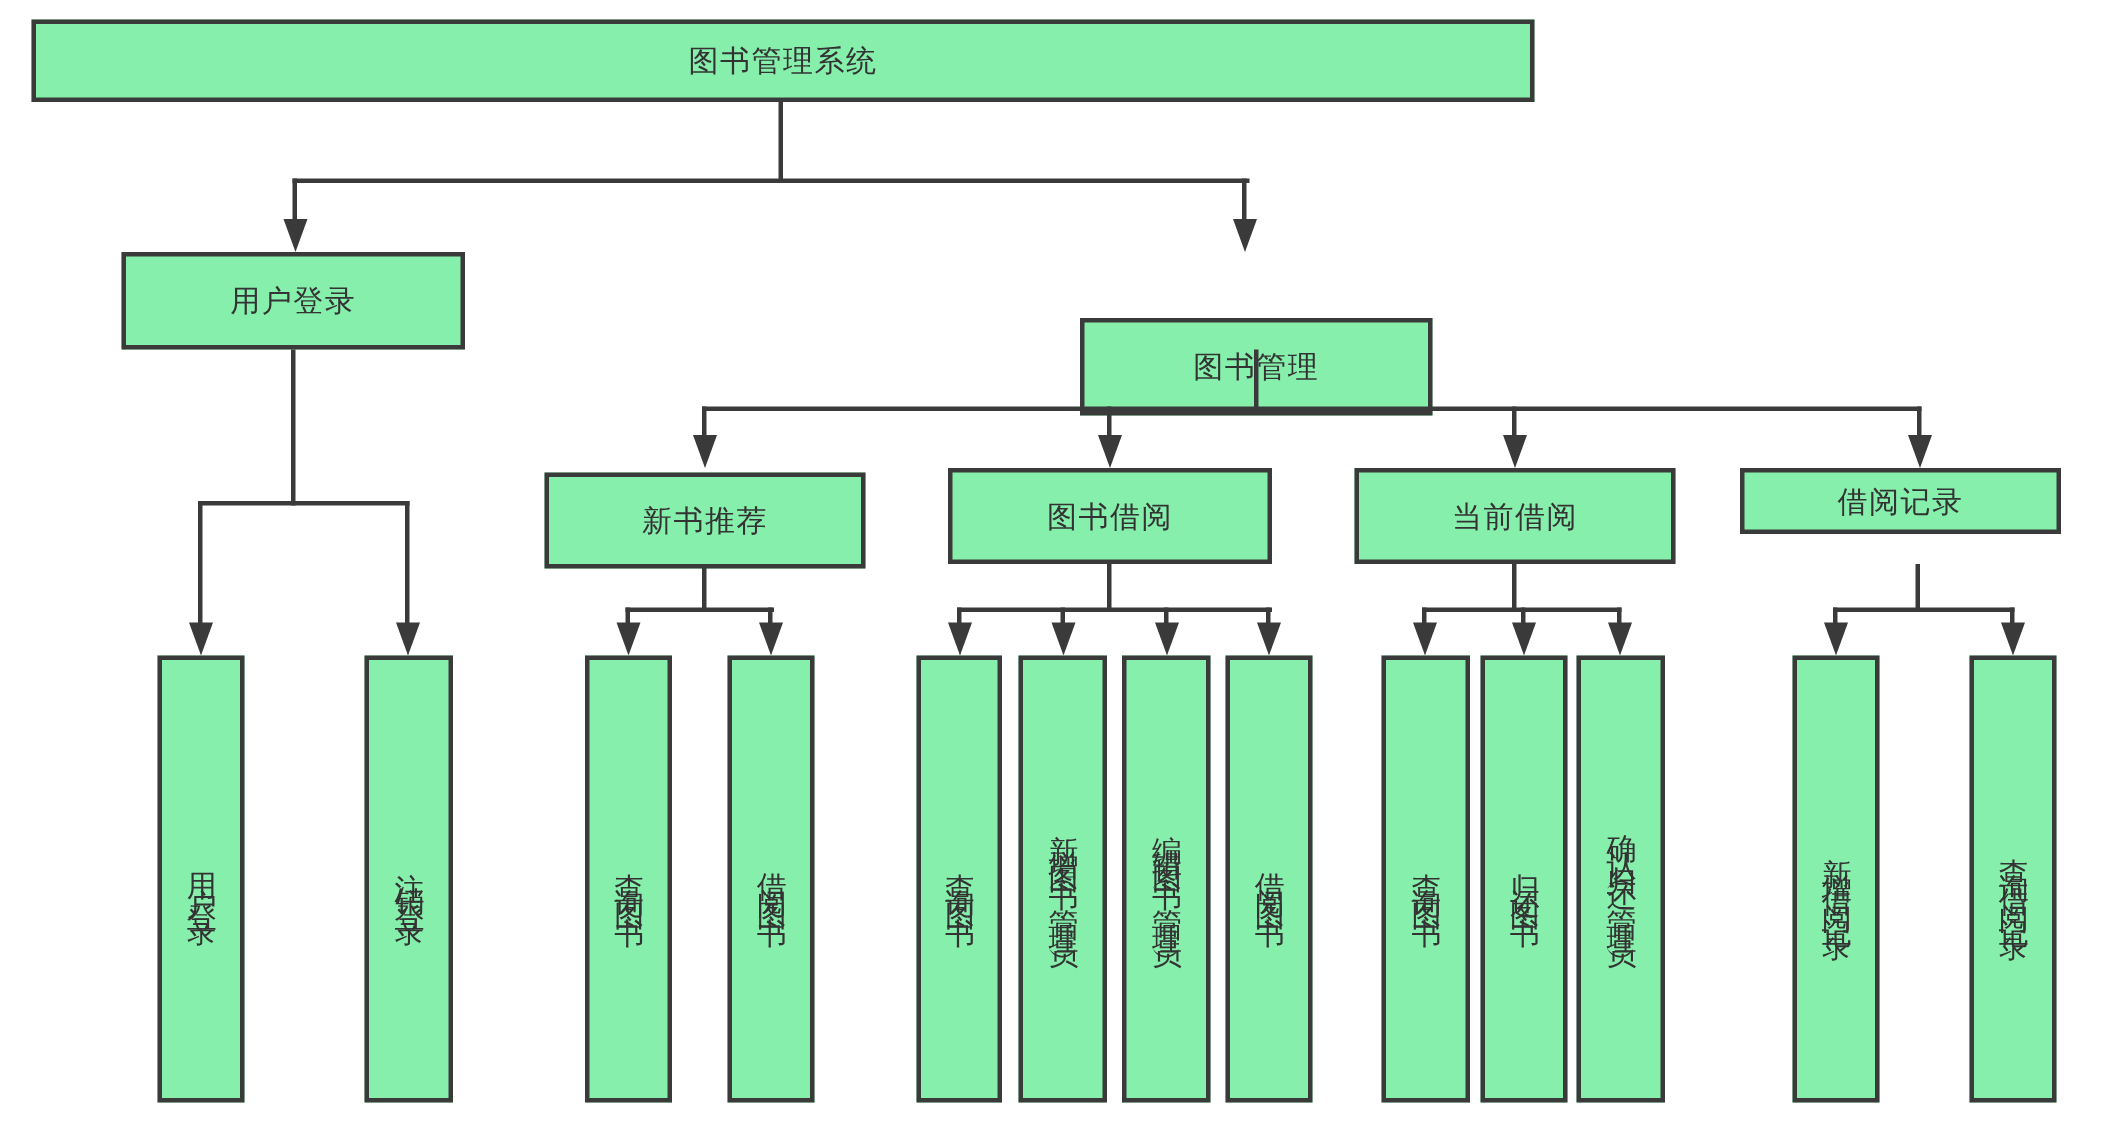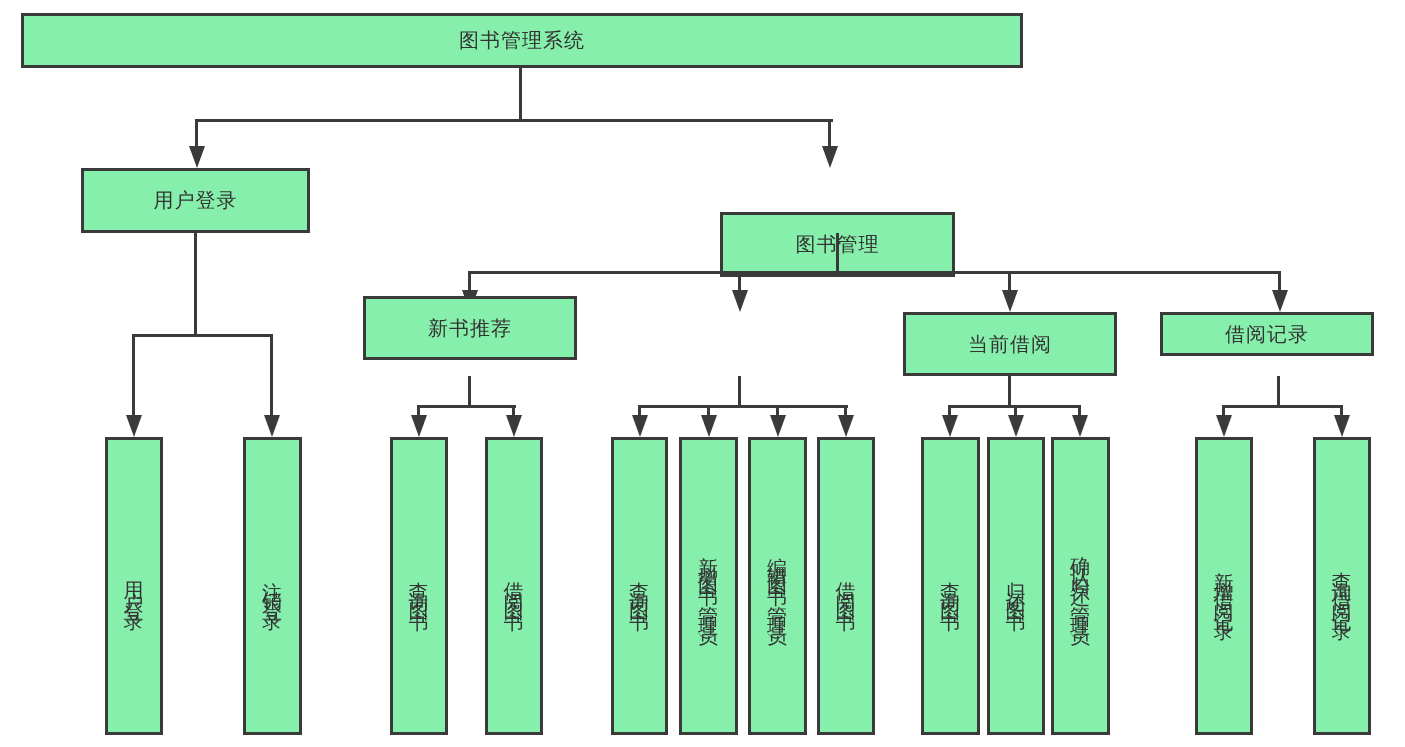--- a/index.html
+++ b/index.html
@@ -62,22 +62,25 @@
   <div class="hl" style="left:468px;top:271px;width:813px;"></div>
   <div class="vl" style="left:468px;top:271px;height:21px;"></div>
   <div class="ah" style="left:462px;top:290px;"></div>
   <div class="vl" style="left:738px;top:271px;height:21px;"></div>
   <div class="ah" style="left:732px;top:290px;"></div>
   <div class="vl" style="left:1008px;top:271px;height:21px;"></div>
   <div class="ah" style="left:1002px;top:290px;"></div>
   <div class="vl" style="left:1278px;top:271px;height:21px;"></div>
   <div class="ah" style="left:1272px;top:290px;"></div>
 
-  <div class="box" style="left:363px;top:296px;width:214px;height:64px;">
+  <div class="box" style="left:363px;top:315px;width:214px;height:64px;">
     <span>新书推荐</span>
+  </div>
+  <div class="box" style="left:632px;top:312px;width:216px;height:64px;">
+    <span>图书借阅</span>
   </div>
   <div class="box" style="left:903px;top:312px;width:214px;height:64px;text-align:center;">
     <span>当前借阅</span>
   </div>
   <div class="box" style="left:1160px;top:312px;width:214px;height:44px;">
     <span>借阅记录</span>
   </div>
 
   <div class="vl" style="left:468px;top:376px;height:32px;"></div>
   <div class="hl" style="left:417px;top:405px;width:99px;"></div>

